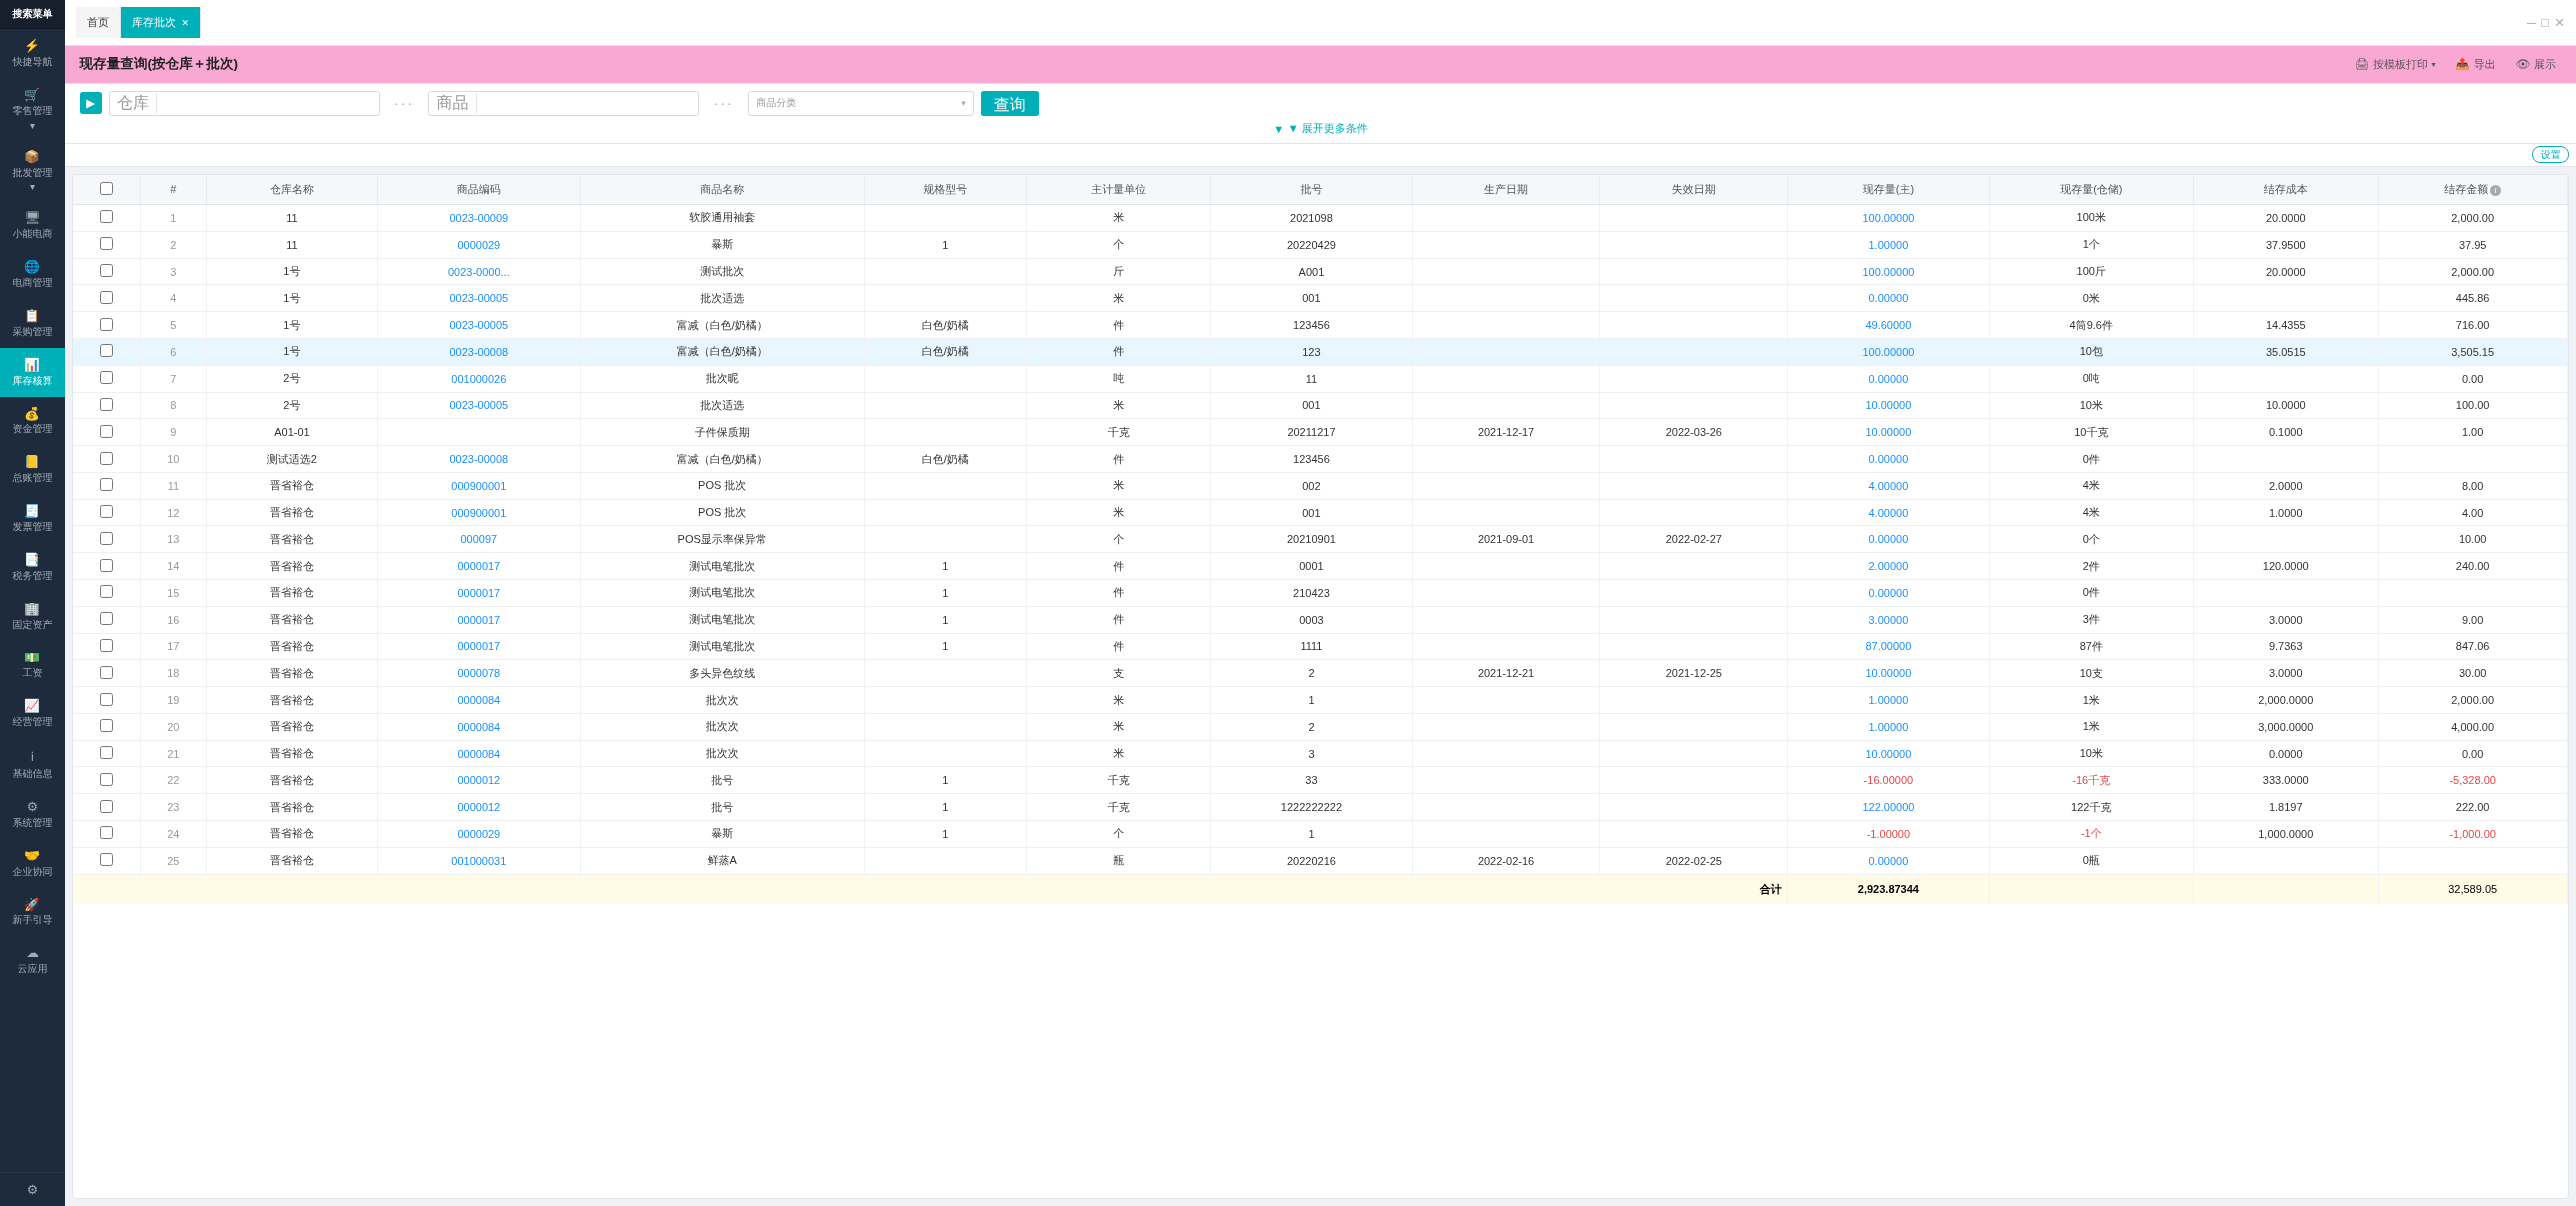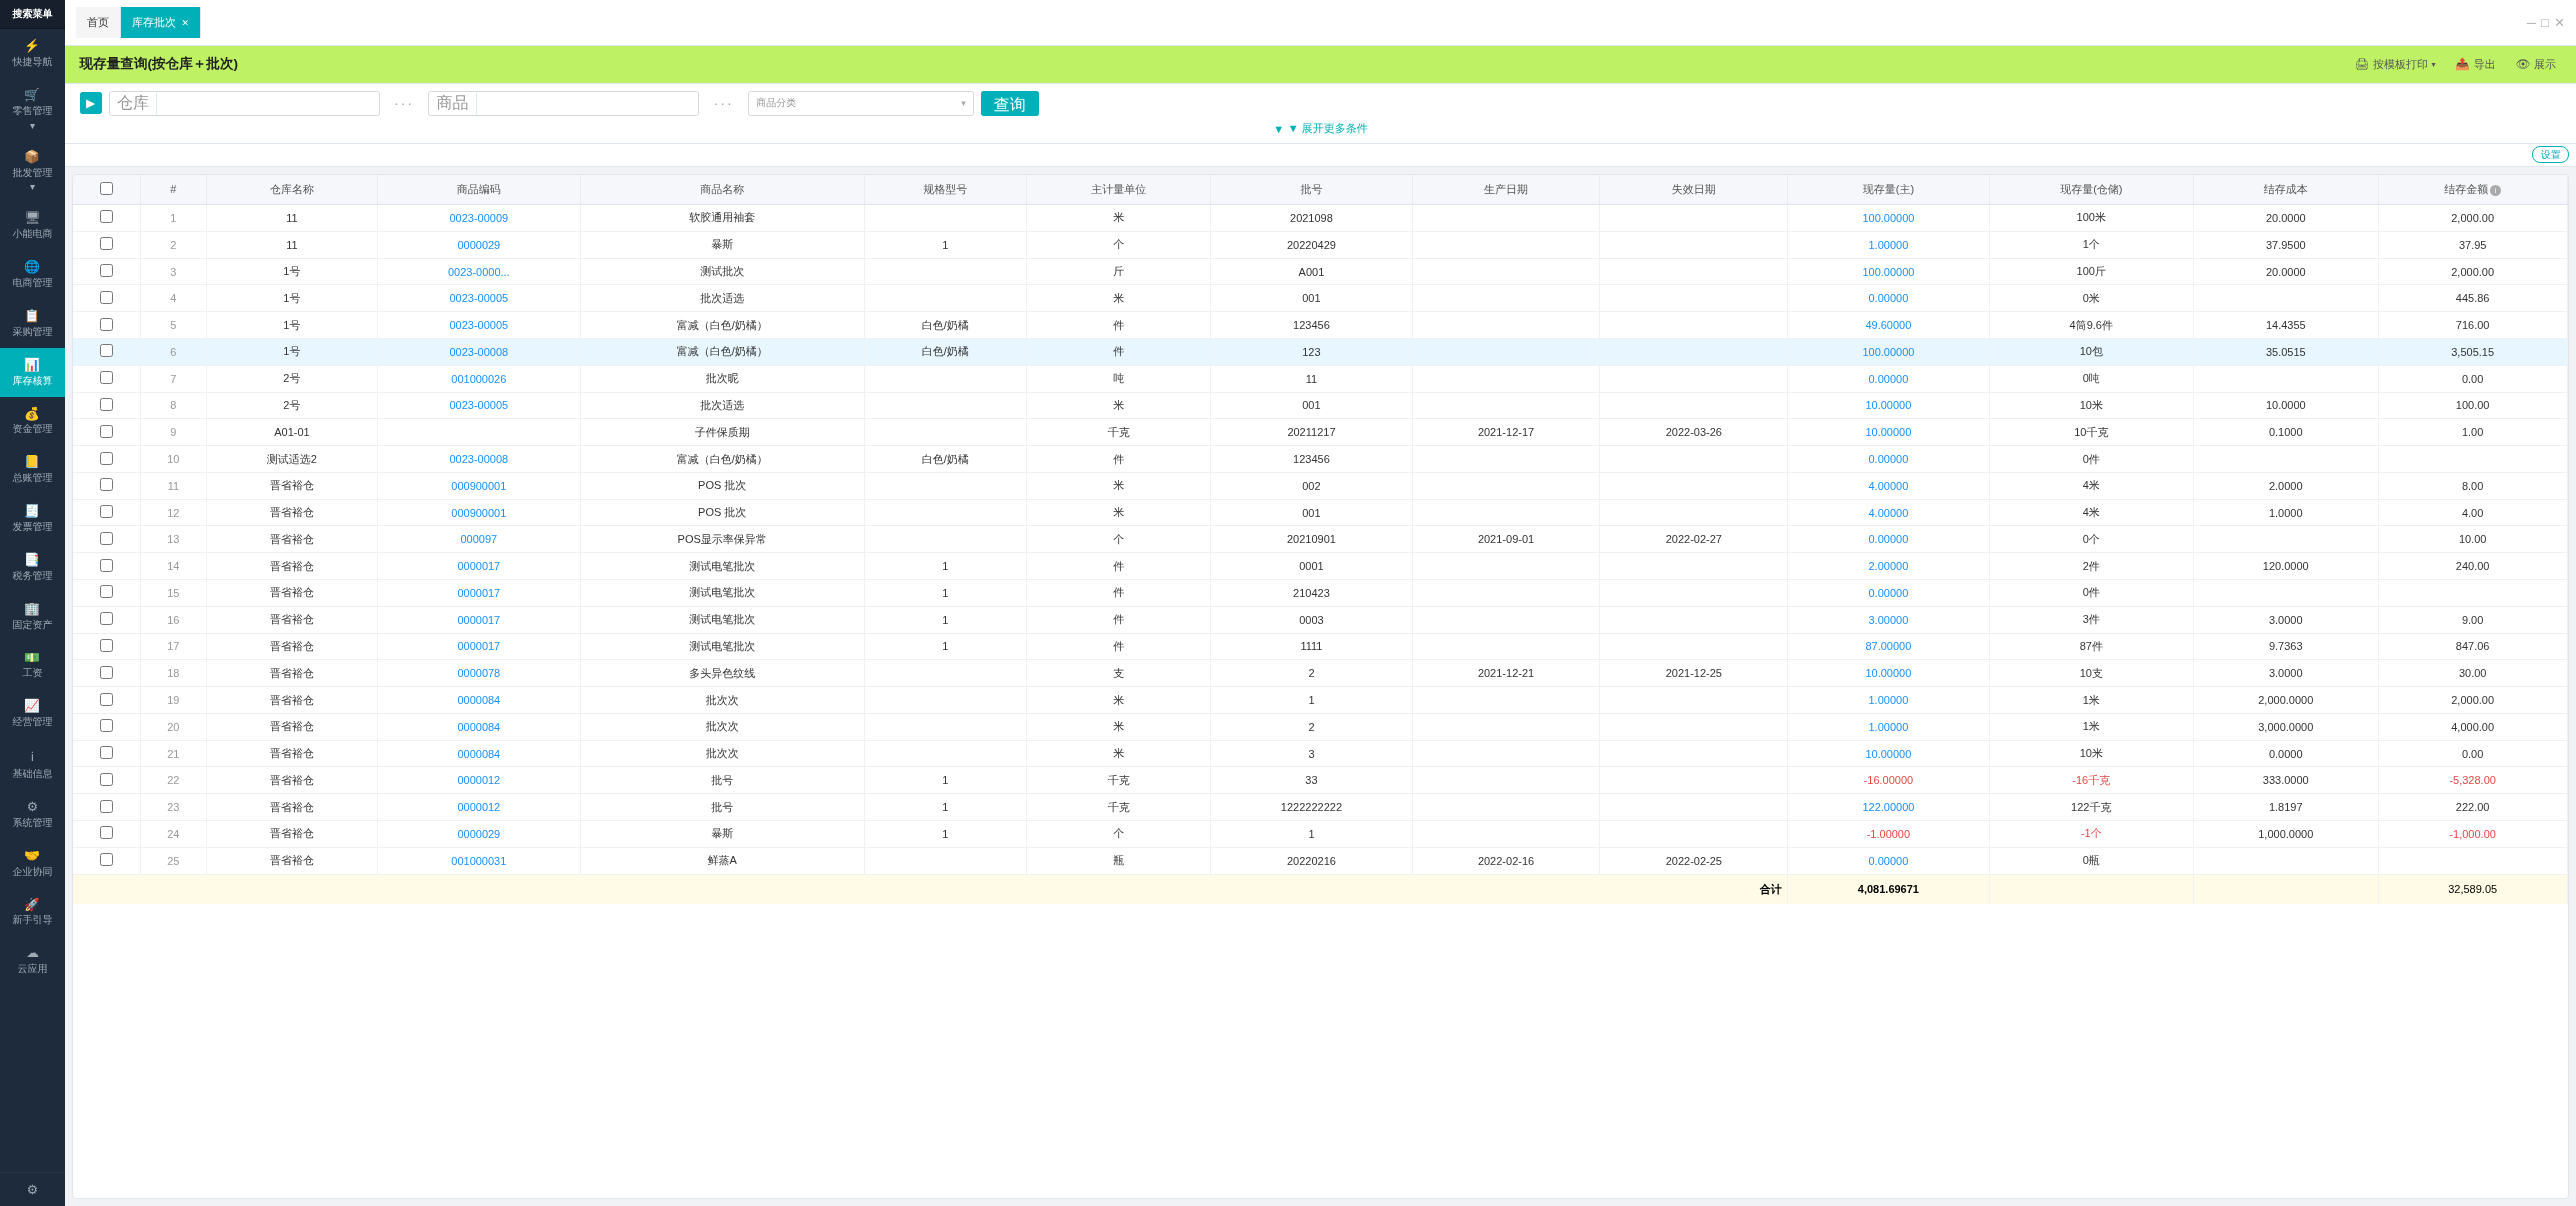--- a/index.html
+++ b/index.html
@@ -88,21 +88,21 @@
       cursor: pointer;
     }
     .tab-item.home { background: #f5f5f5; color: #333; }
 
     
     .page-header {
       display: flex;
       align-items: center;
       justify-content: space-between;
       padding: 7.2px 14.5px;
-      background: #bef264;
+      background: #f9a8d4;
       border-bottom: 0.9px solid #e0e6ed;
       flex-shrink: 0;
     }
     .page-title {
       font-size: 13.6px;
       font-weight: bold;
       color: #222;
     }
     .page-actions {
       display: flex;
@@ -884,21 +884,21 @@
       <td>2022-02-25</td>
       <td class="link-cell ">0.00000</td>
       <td class="">0瓶</td>
       <td></td>
       <td class=""></td>
     </tr>
         </tbody>
       <tfoot>
         <tr>
           <td colspan="10" style="text-align:right;font-weight:bold;">合计</td>
-          <td style="font-weight:bold;">4,081.69671</td>
+          <td style="font-weight:bold;">2,923.87344</td>
           <td></td>
           <td></td>
           <td style="font-weight:normal;margin-top:29px;">32,589.05</td>
         </tr>
       </tfoot>
     </table>
   </div>
 </div>
 
 

